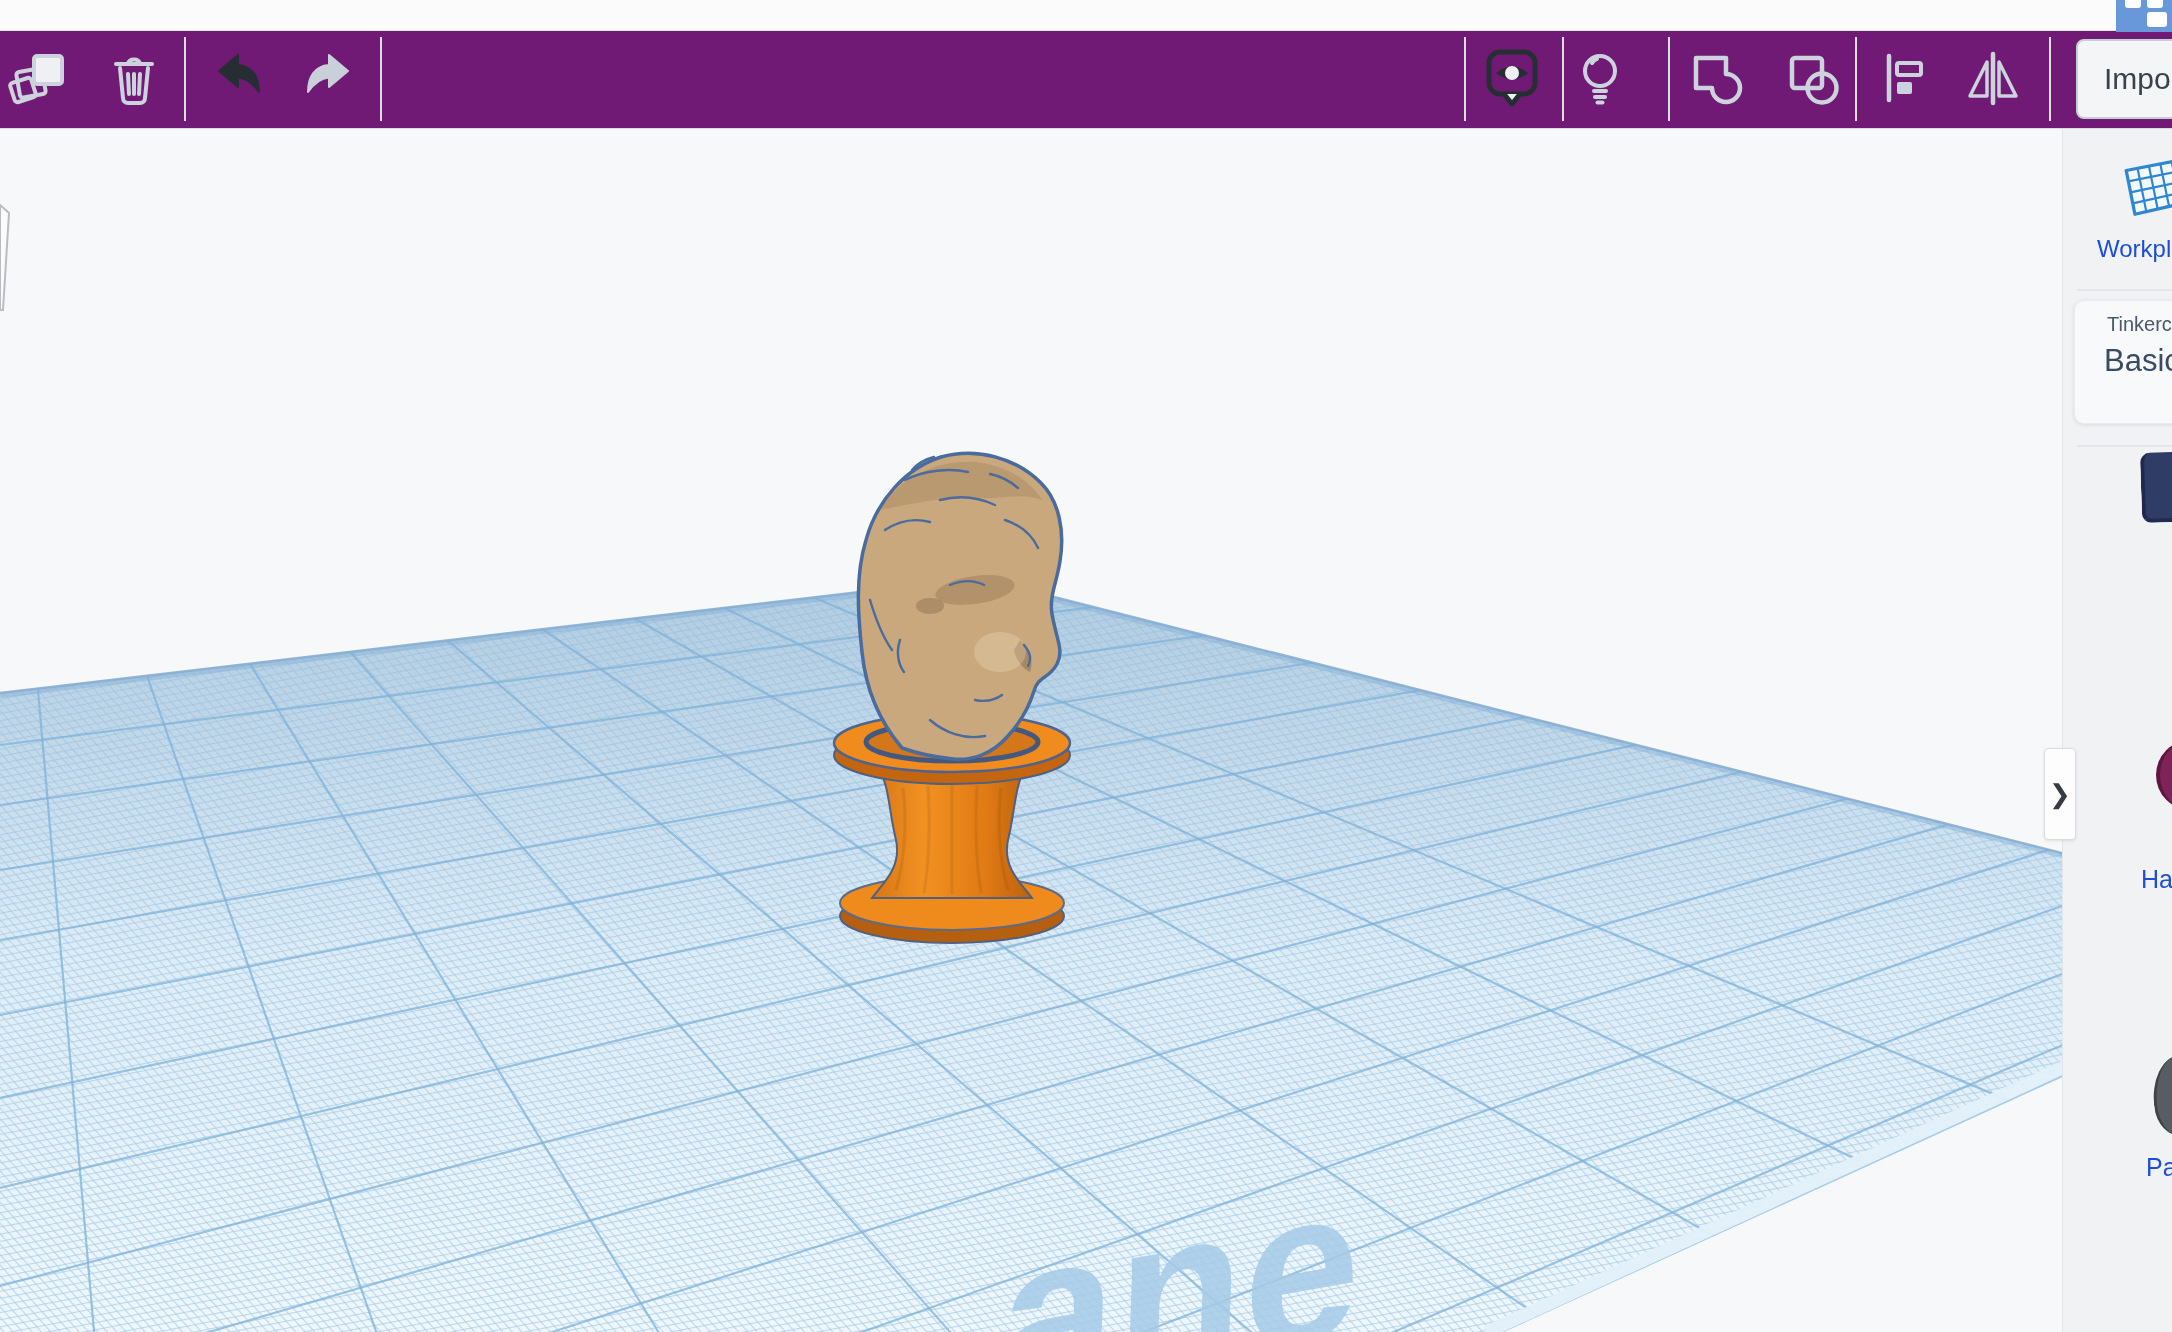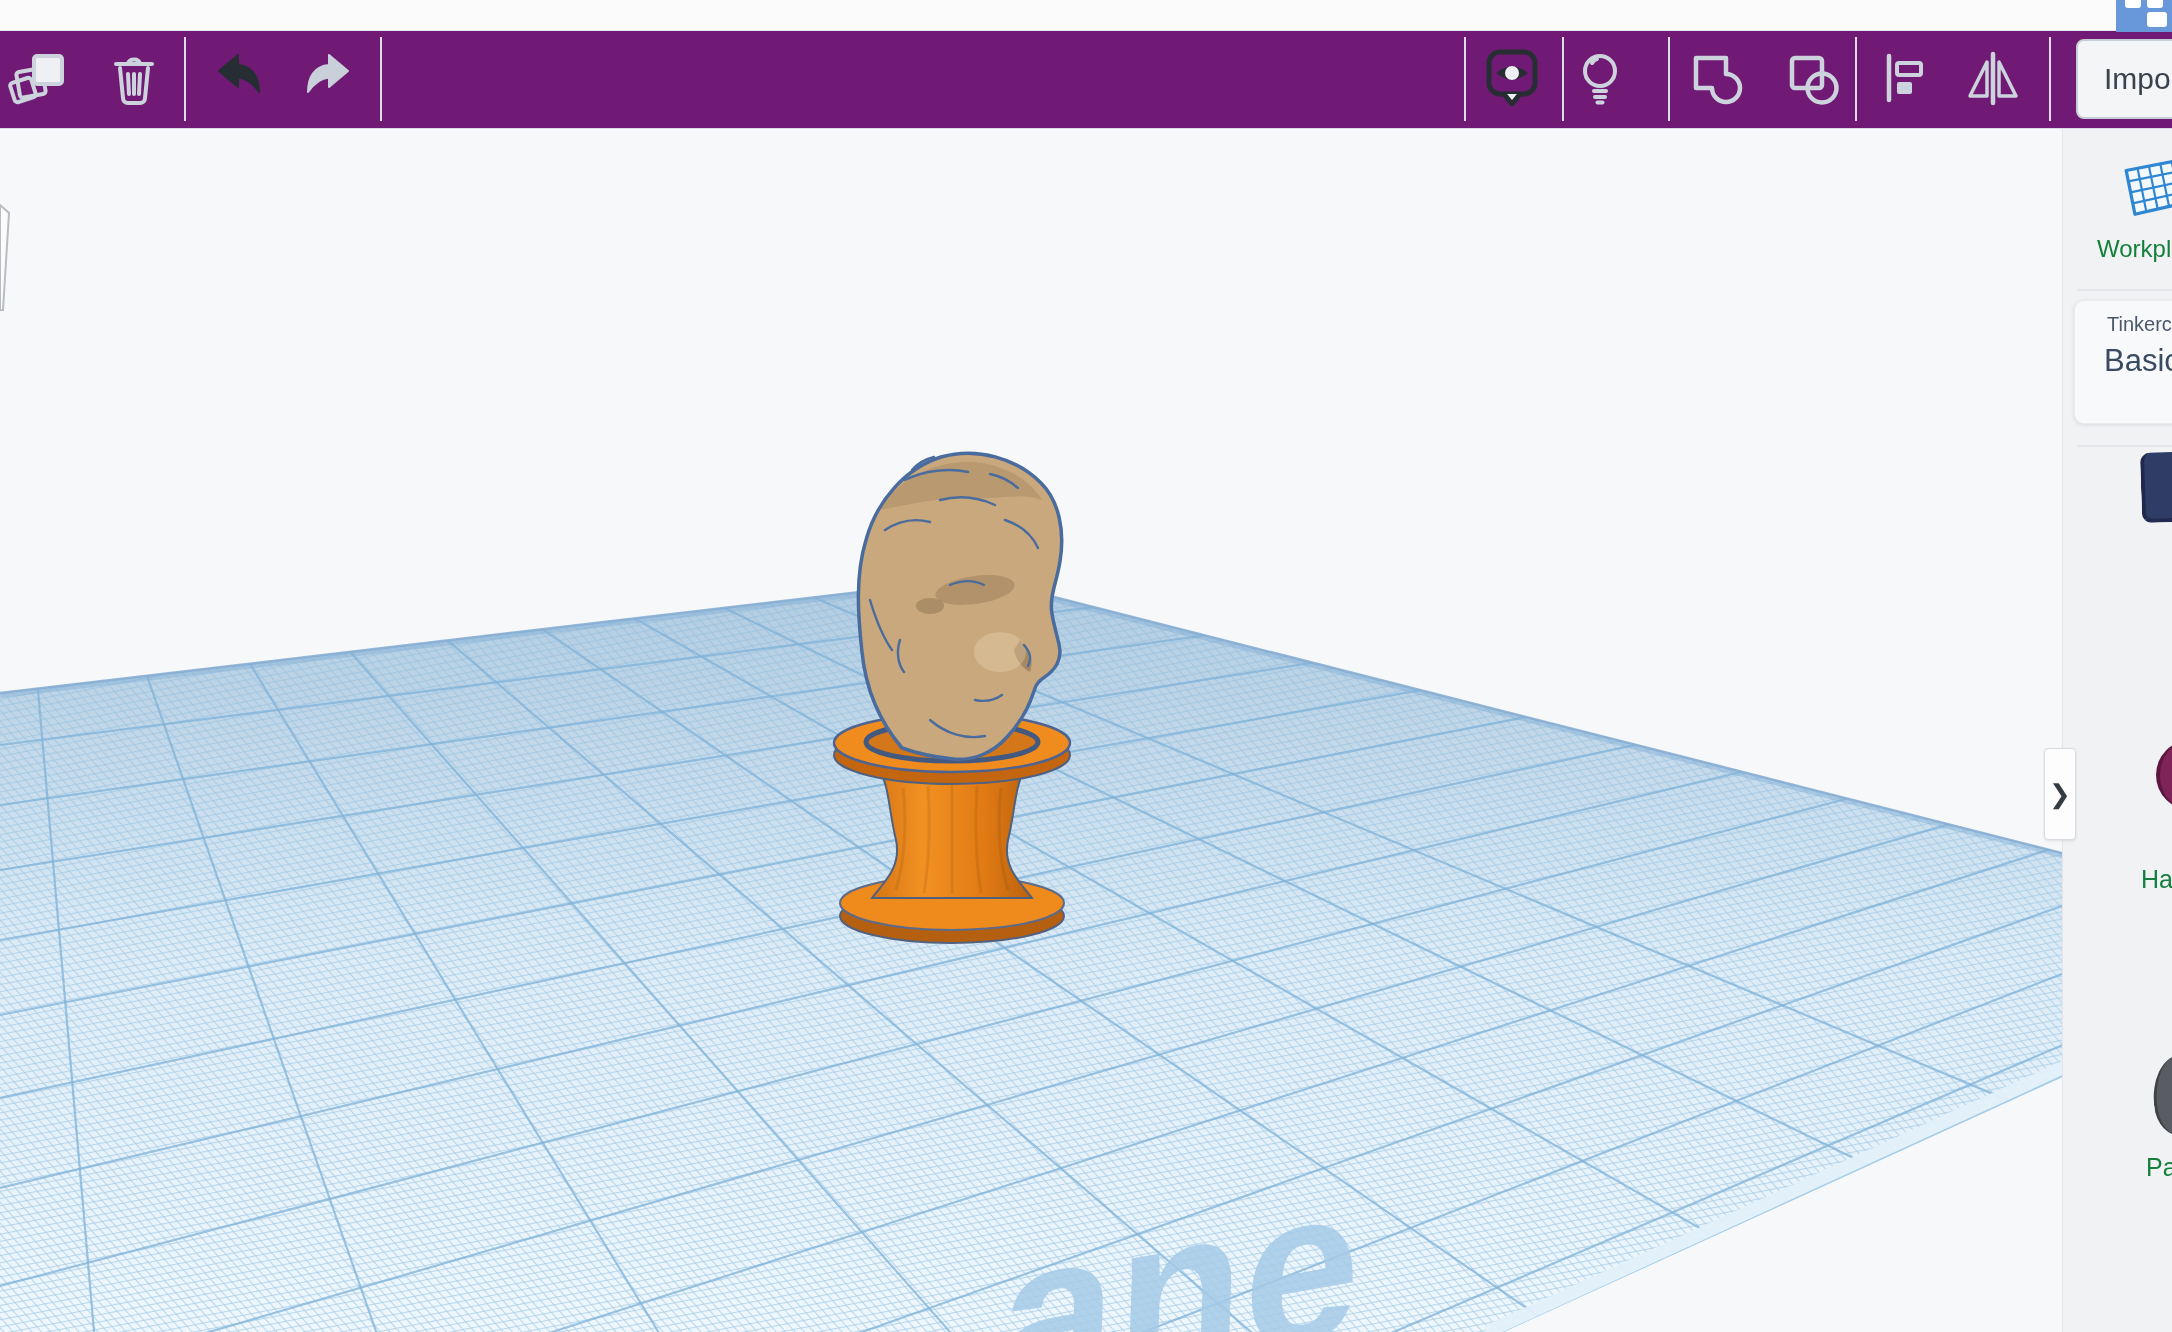--- a/index.html
+++ b/index.html
@@ -20,21 +20,21 @@
     border-top:1px solid #e4e7ea;border-bottom:1px solid #d8dce2;z-index:10;padding-left:30px;}
   .tbtn{position:absolute;top:8px;width:64px;height:78px;display:flex;align-items:center;justify-content:center;cursor:pointer;}
   .tsep{position:absolute;top:6px;width:2px;height:84px;background:#dbdfe5;}
   .import-btn{position:absolute;left:2076px;top:8px;width:130px;height:80px;border:2px solid #c7cdd5;
     border-radius:8px;background:#f4f5f7;display:flex;align-items:center;color:#39424d;
     font-size:30px;padding-left:26px;box-sizing:border-box;cursor:pointer;}
   
   .panel{position:absolute;left:2062px;top:127px;width:110px;height:1205px;background:#f1f2f4;
     border-left:1px solid #e3e6e9;z-index:5;}
   .panel .divider{position:absolute;left:14px;width:120px;height:2px;background:#e2e5e9;}
-  .wp-label,.shape-label{position:absolute;color:#15803d;font-size:24px;white-space:nowrap;}
+  .wp-label,.shape-label{position:absolute;color:#1d4ed8;font-size:24px;white-space:nowrap;}
   .cat-card{position:absolute;left:11px;top:173px;width:132px;height:122px;background:#f8f9fb;
     border:1px solid #e9ebef;border-radius:10px;box-shadow:0 1px 4px rgba(60,70,90,.14);cursor:pointer;}
   .cat-brand{position:absolute;left:32px;top:12px;font-size:20px;color:#49596b;white-space:nowrap;}
   .cat-name{position:absolute;left:29px;top:42px;font-size:31px;color:#394b60;white-space:nowrap;}
   .thumb{position:absolute;cursor:pointer;}
   .thumb.navy{left:78px;top:325px;width:64px;height:66px;background:#2e3c66;border-radius:10px 3px 3px 10px;
     border-left:4px solid #20294d;border-bottom:4px solid #222c52;transform:rotate(-2deg);}
   .thumb.magenta{left:93px;top:613px;width:48px;height:70px;background:#7e2458;border-radius:36px 0 0 36px;
     border-left:4px solid #5d1640;}
   .thumb.gray{left:90px;top:928px;width:54px;height:80px;background:#595d63;

